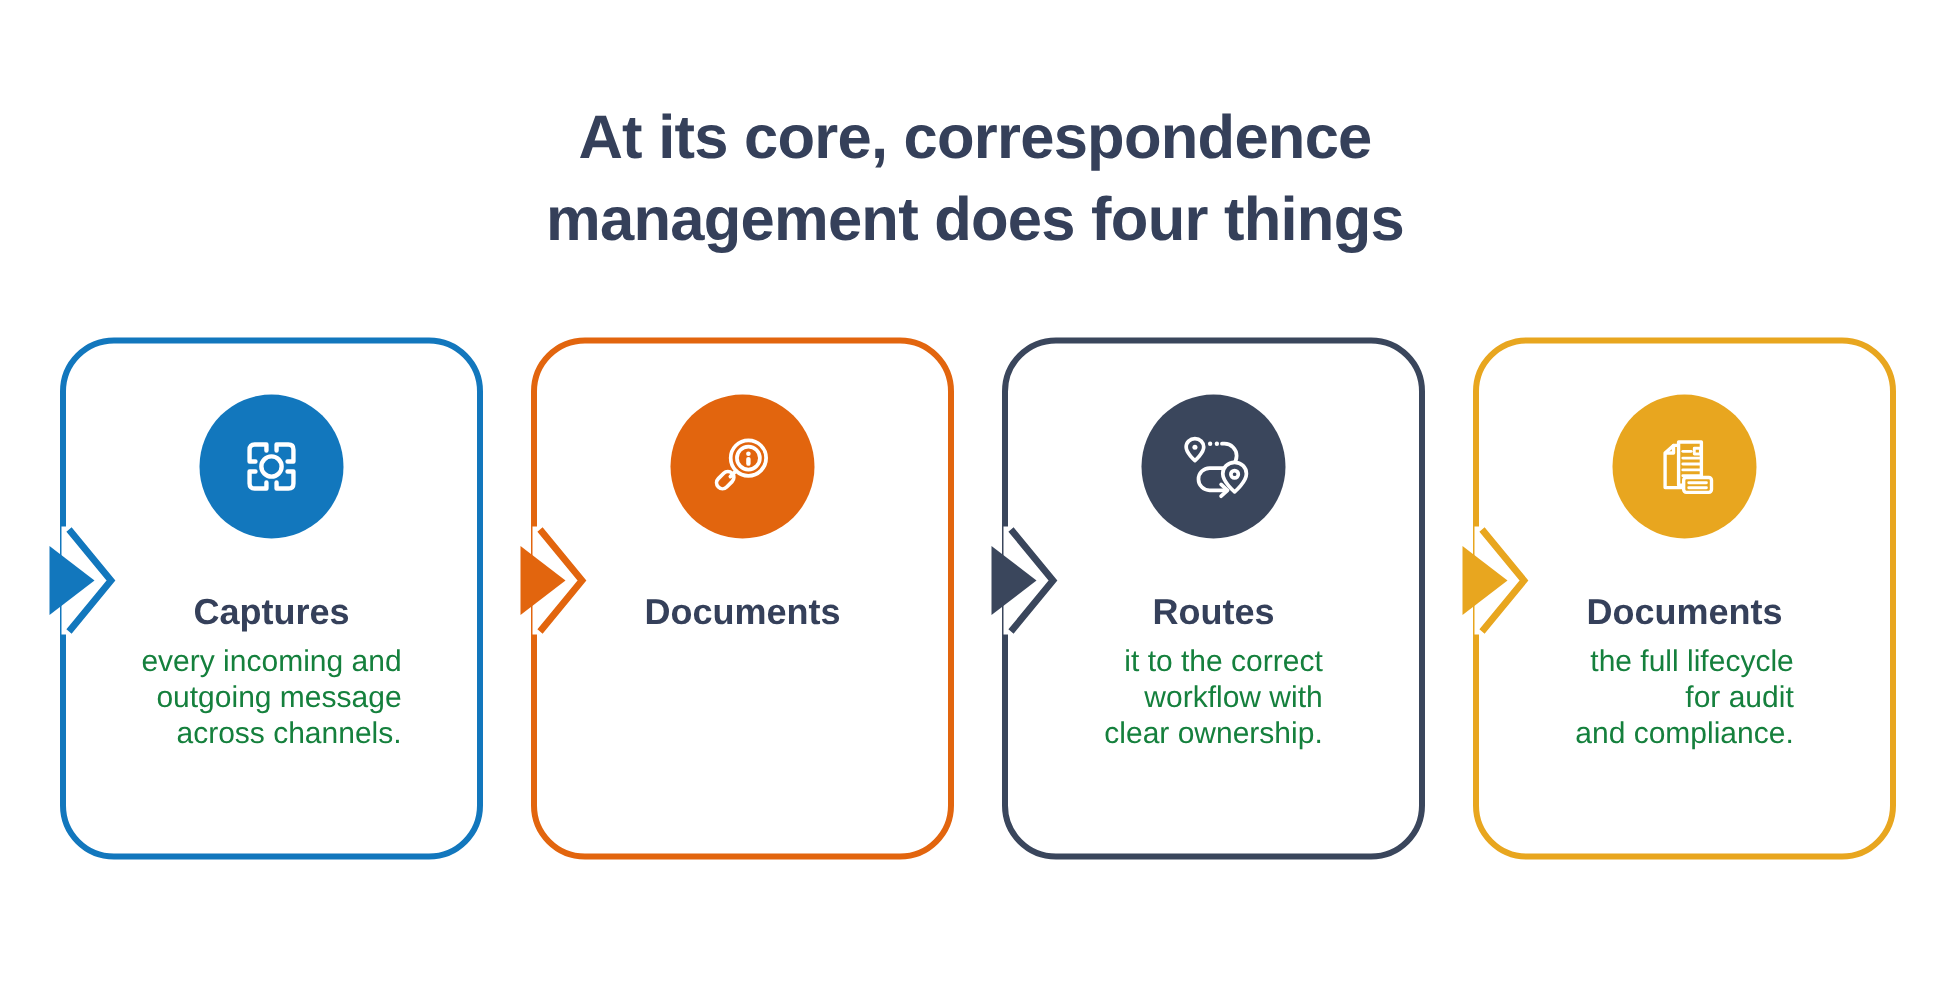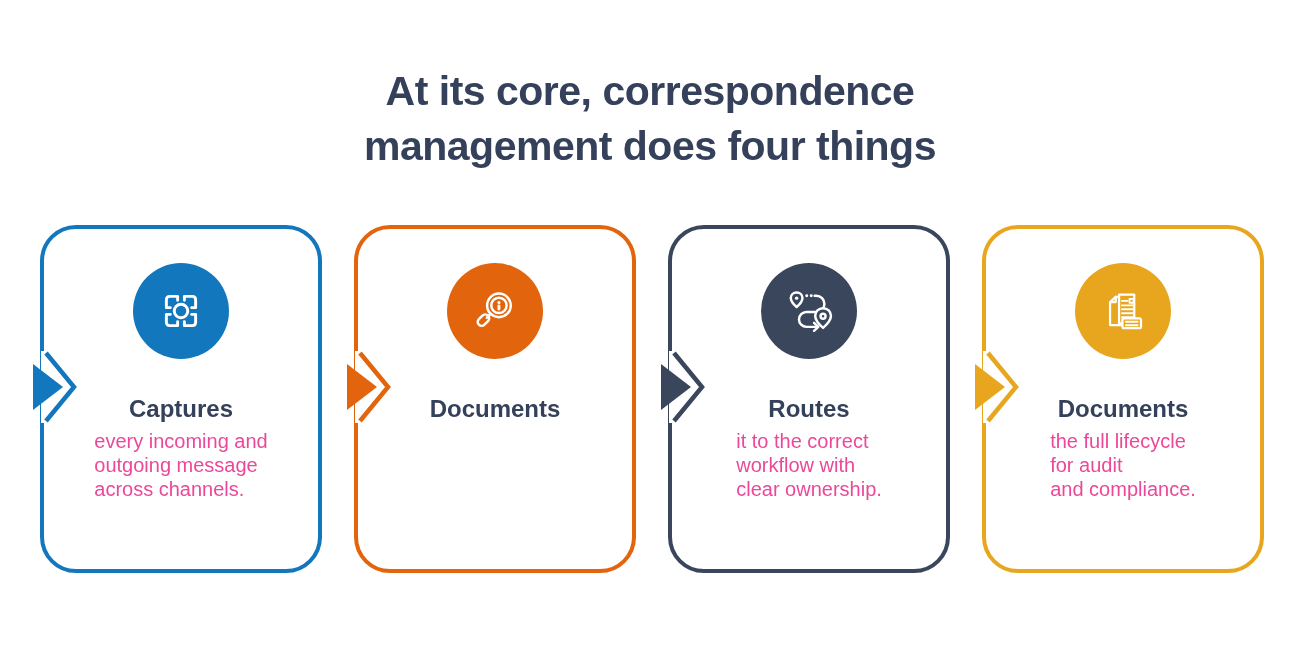--- a/index.html
+++ b/index.html
@@ -54,22 +54,22 @@
     font-size: 24px;
     font-weight: 700;
     color: #35405a;
     text-align: center;
   }
 
   .card-body {
     margin-top: 6px;
     font-size: 20px;
     line-height: 24px;
-    color: #ec4899;
-    text-align: left;
+    color: #15803d;
+    text-align: right;
     white-space: pre-line;
   }
 
   .arrow-motif {
     position: absolute;
     left: -44px;
     top: 106px;
     width: 92px;
     height: 104px;
     pointer-events: none;

